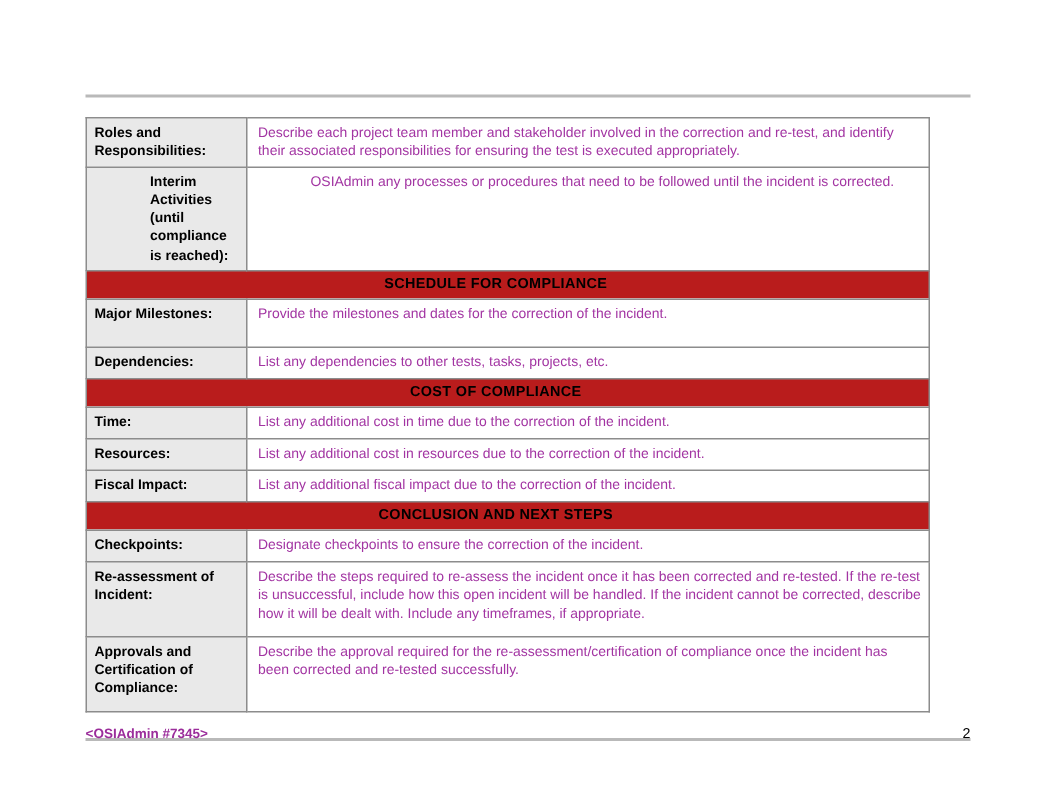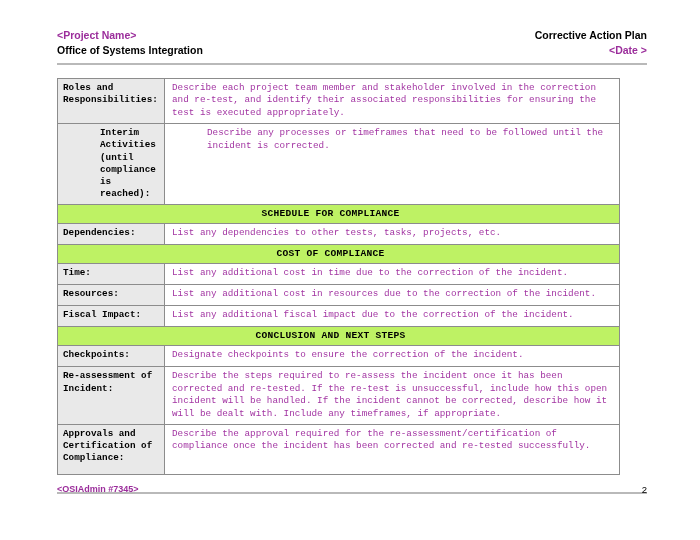--- a/index.html
+++ b/index.html
@@ -53,21 +53,20 @@
 
   
   .cap-table {
     position: absolute;
     left: 57px;
     top: 78px;
     width: 563px;
     border-collapse: collapse;
     table-layout: fixed;
     border: 1px solid #8c8c8c;
-    font-family: Liberation Mono, monospace;
   }
   .cap-table td {
     border: 1px solid #8c8c8c;
     padding: 3px 5px 4px 5px;
     vertical-align: top;
   }
   td.label-cell {
     width: 96px;
     background: #e9e9e9;
     font-size: 9.3px;
@@ -77,21 +76,21 @@
   }
   td.value-cell {
     background: #ffffff;
     font-size: 9.3px;
     color: #a234a2;
     line-height: 12.4px;
     padding-left: 7px;
     margin-left: 32px;
   }
   td.section-cell {
-    background: #bef264;
+    background: #b91c1c;
     text-align: center;
     font-size: 9.6px;
     font-weight: bold;
     color: #000000;
     letter-spacing: 0.25px;
     padding: 3px 20px 4px 4px;
   }
   tr.r-roles td        { height: 24px; }
   tr.r-interim td      { height: 52px; padding-left: 42px; }
   tr.r-approval td     { height: 24px; }
@@ -132,44 +131,38 @@
   .ftr-right {
     font-size: 9.5px;
     color: #000000;
   }
 </style>
 </head>
 <body>
 
 <div class="page">
 
-  <div class="doc-header">
-    <div class="hdr-col-left">
-      <div class="hdr-line hdr-accent">&lt;Project Name&gt;</div>
-      <div class="hdr-line hdr-plain">Office of Systems Integration</div>
-    </div>
-    <div class="hdr-col-right">
-      <div class="hdr-line hdr-plain">Corrective Action Plan</div>
-      <div class="hdr-line hdr-accent">&lt;Date &gt;</div>
-    </div>
-  </div>
   <div class="header-rule"></div>
 
   <table class="cap-table">
     <tbody>
         <tr class="r-roles">
           <td class="label-cell">Roles and Responsibilities:</td>
           <td class="value-cell">Describe each project team member and stakeholder involved in the correction and re-test, and identify their associated responsibilities for ensuring the test is executed appropriately.</td>
         </tr>
         <tr class="r-interim">
           <td class="label-cell">Interim Activities (until compliance is reached):</td>
-          <td class="value-cell">Describe any processes or timeframes that need to be followed until the incident is corrected.</td>
+          <td class="value-cell">OSIAdmin any processes or procedures that need to be followed until the incident is corrected.</td>
         </tr>
         <tr class="r-section">
           <td class="section-cell" colspan="2">SCHEDULE FOR COMPLIANCE</td>
+        </tr>
+        <tr class="r-milestones">
+          <td class="label-cell">Major Milestones:</td>
+          <td class="value-cell">Provide the milestones and dates for the correction of the incident.</td>
         </tr>
         <tr class="r-dependencies">
           <td class="label-cell">Dependencies:</td>
           <td class="value-cell">List any dependencies to other tests, tasks, projects, etc.</td>
         </tr>
         <tr class="r-section">
           <td class="section-cell" colspan="2">COST OF COMPLIANCE</td>
         </tr>
         <tr class="r-time">
           <td class="label-cell">Time:</td>

